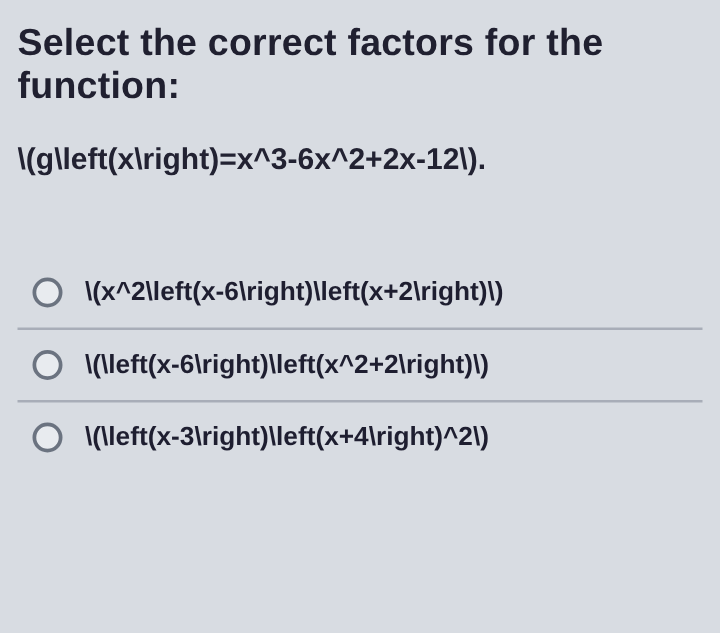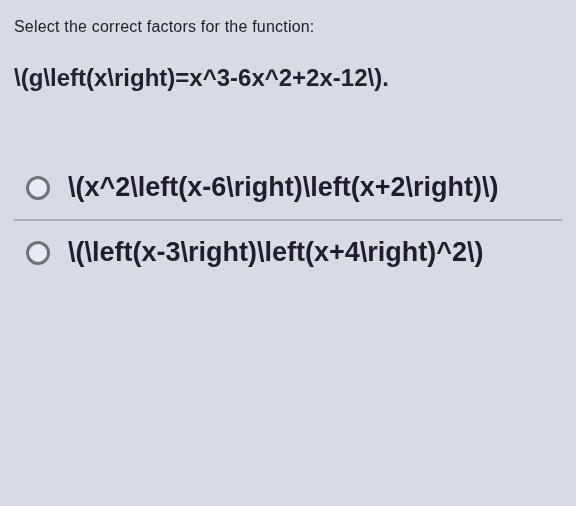--- a/index.html
+++ b/index.html
@@ -10,22 +10,22 @@
     body {
       width: 576px;
       height: 506px;
       font-family: Arial, Helvetica, sans-serif;
       background: #d8dce2;
       padding: 18px 14px;
       color: #1a1a2e;
       overflow: hidden;
     }
     .prompt {
-      font-size: 16px;
-      font-weight: 400;
+      font-size: 30px;
+      font-weight: 700;
       color: #202030;
       margin-bottom: 28px;
       letter-spacing: 0.2px;
     }
     .equation {
       font-size: 24px;
       font-weight: 600;
       color: #222232;
       margin-bottom: 64px;
     }
@@ -45,33 +45,37 @@
     .radio {
       width: 24px;
       height: 24px;
       border-radius: 50%;
       border: 3px solid #6b7380;
       background: #e8ebef;
       flex-shrink: 0;
       margin-right: 18px;
     }
     .option-text {
-      font-size: 27px;
+      font-size: 21px;
       font-weight: 600;
       color: #1e1e30;
     }
   </style>
 </head>
 <body>
 
 <div class="prompt">Select the correct factors for the function:</div>
 <div class="equation">\(g\left(x\right)=x^3-6x^2+2x-12\).</div>
 
 <div class="options">
   <div class="option">
     <div class="radio"></div>
     <div class="option-text">\(x^2\left(x-6\right)\left(x+2\right)\)</div>
   </div>
   <div class="option">
     <div class="radio"></div>
+    <div class="option-text">\(\left(x-6\right)\left(x^2+2\right)\)</div>
+  </div>
+  <div class="option">
+    <div class="radio"></div>
     <div class="option-text">\(\left(x-3\right)\left(x+4\right)^2\)</div>
   </div>
 </div>
 
 </body></html>

